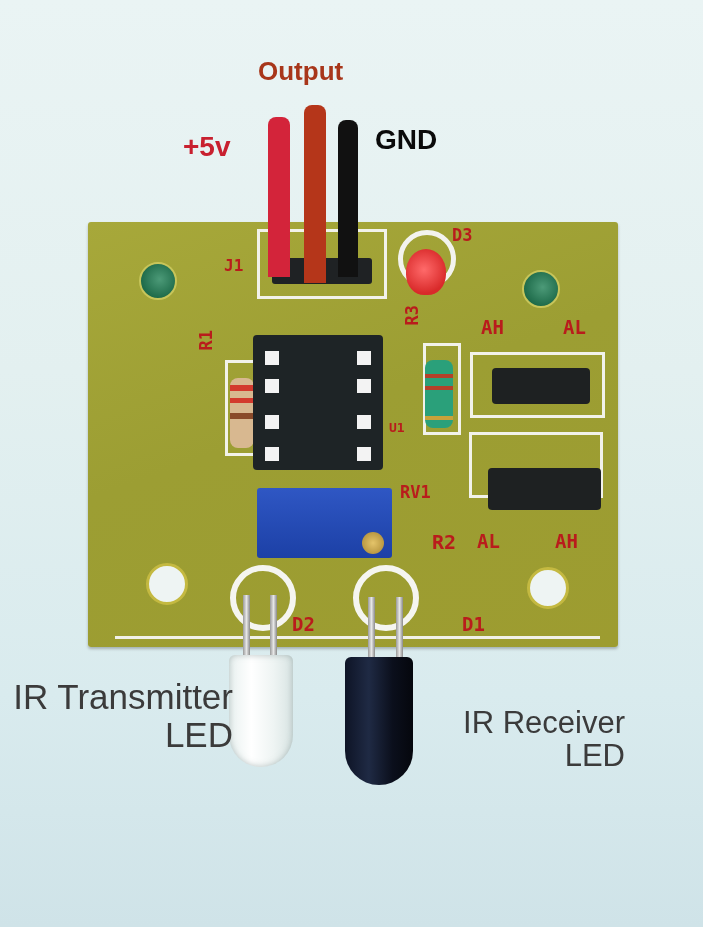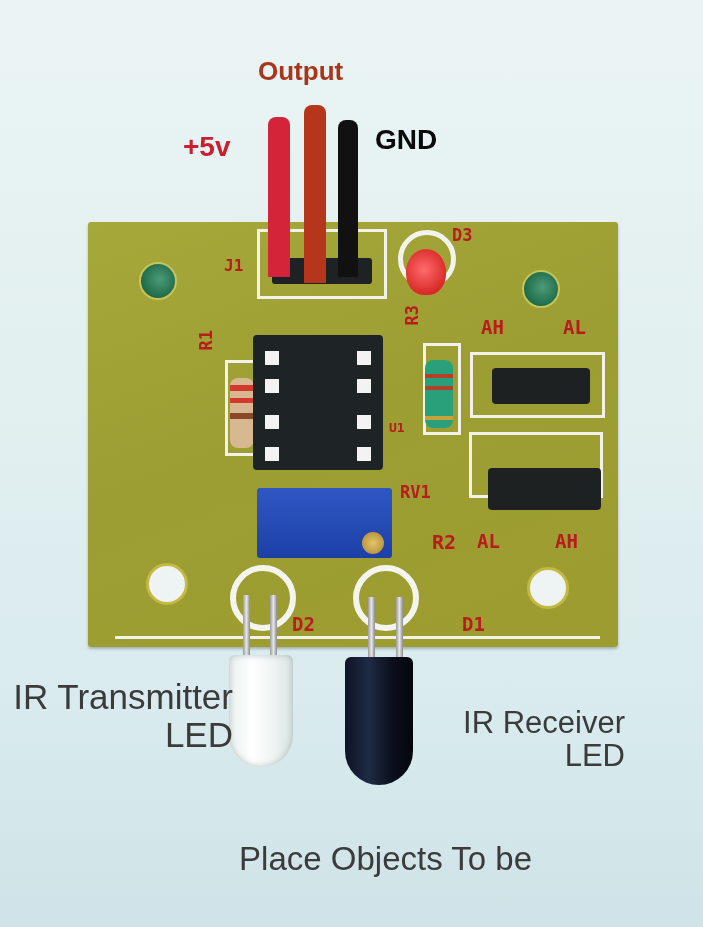--- a/index.html
+++ b/index.html
@@ -108,14 +108,13 @@
 <div class="abs lbl-thin" style="left:5px;top:678px;width:228px;font-size:35px;">
   <div>IR Transmitter</div>
   <div>LED</div>
 </div>
 <div class="abs lbl-thin" style="left:420px;top:678px;width:205px;font-size:31px;margin-top:28px;">
   <div>IR Receiver</div>
   <div style="padding-left:44px;">LED</div>
 </div>
 
 <div class="abs lbl-thin" style="left:140px;top:842px;width:392px;font-size:33px;line-height:1.06;">
-  <div>Place Objects To be</div>
 </div>
 
 </body></html>

